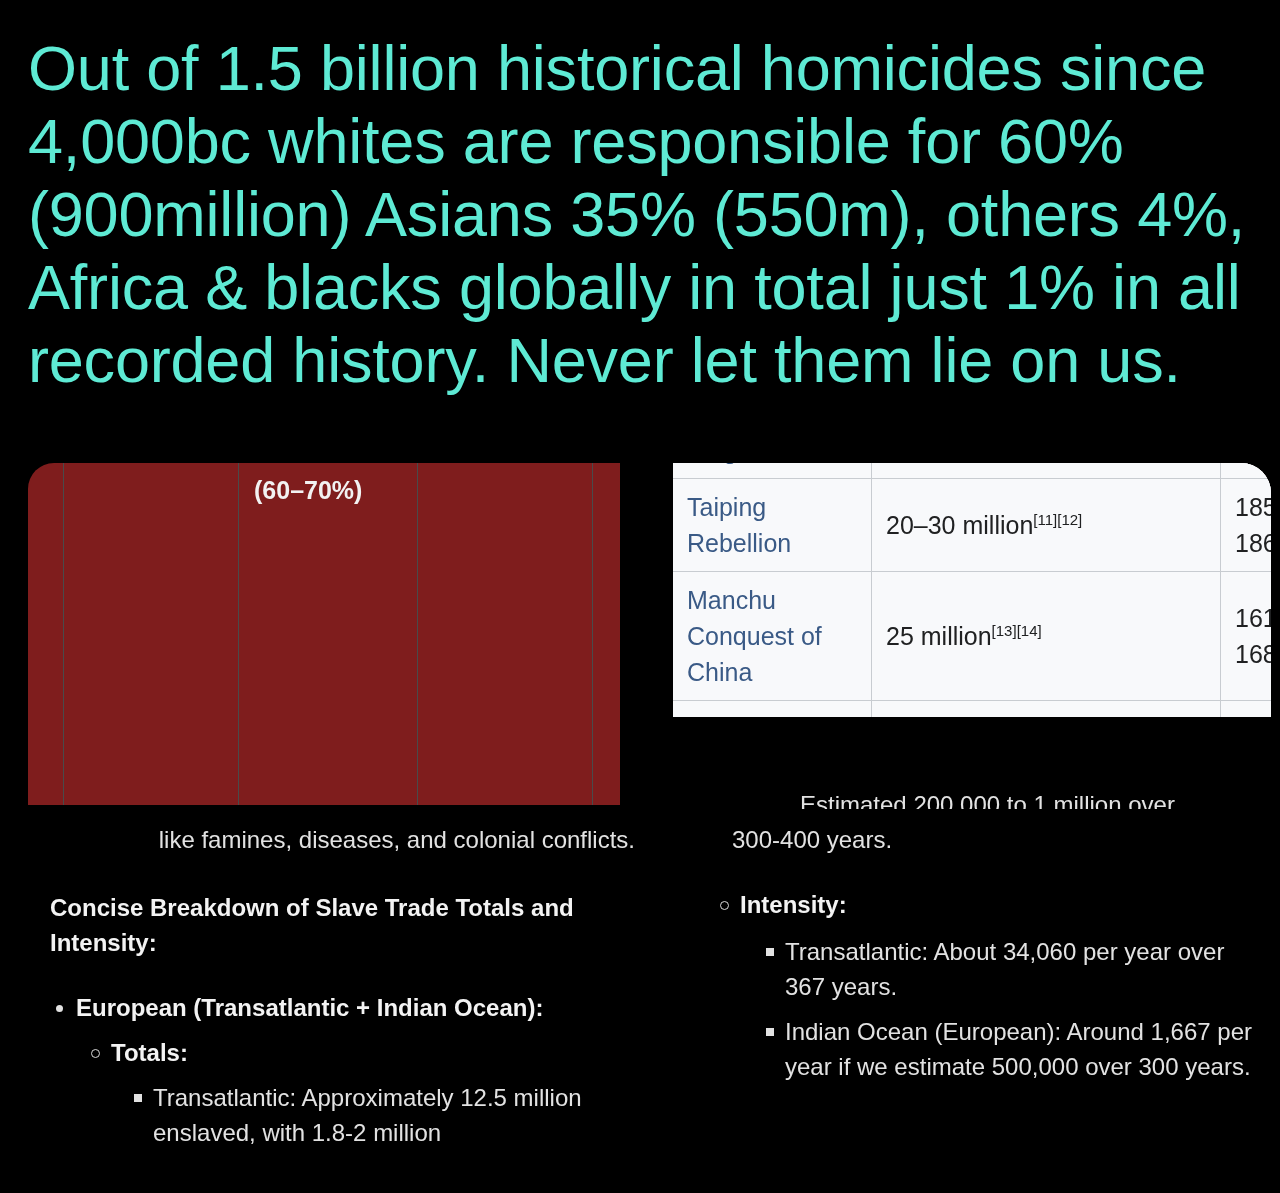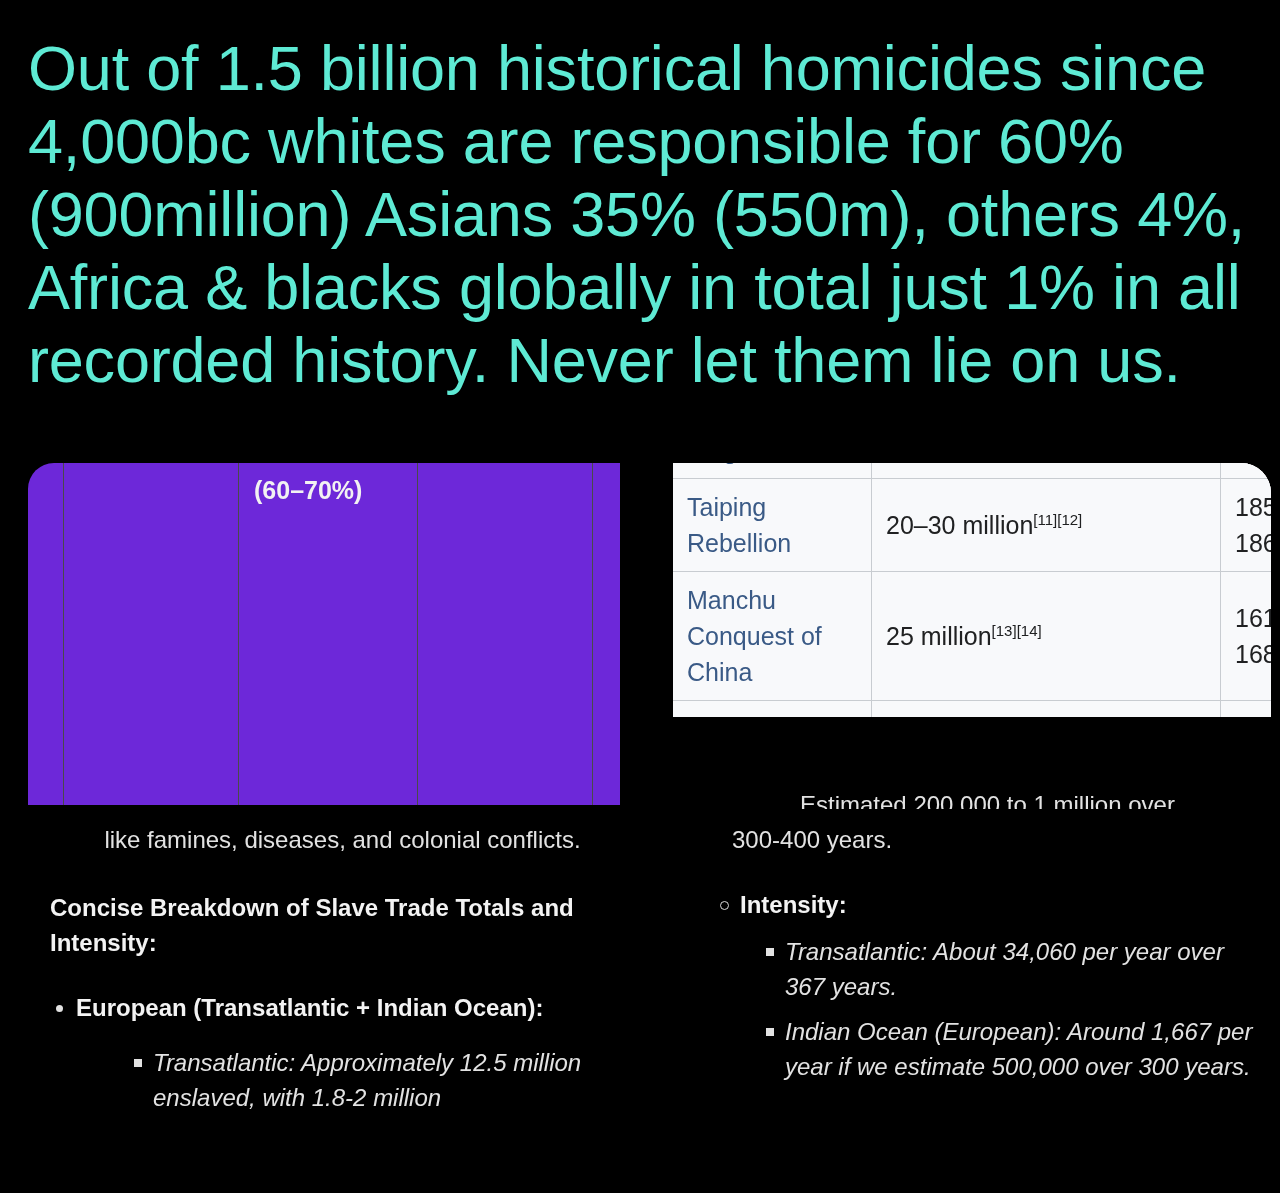--- a/index.html
+++ b/index.html
@@ -39,21 +39,21 @@
     height: 342px;
   }
 
   
   #panel-left {
     position: absolute;
     left: 28px;
     top: 0;
     width: 592px;
     height: 342px;
-    background: #6d28d9;
+    background: #7f1d1d;
     border-top-left-radius: 26px;
     overflow: hidden;
   }
   #panel-left .vline {
     position: absolute;
     top: 0;
     bottom: 0;
     width: 1px;
     background: #4a4a4a;
   }
@@ -126,21 +126,21 @@
     position: absolute;
     color: #e2e2e2;
     font-size: 24px;
     line-height: 35px;
   }
   #col-left  { left: 50px;  top: 822px; width: 585px; }
   #col-right { left: 672px; top: 800px; width: 590px; }
 
   .ln { white-space: pre-wrap; }
   .b  { font-weight: 700; color: #f3f3f3; }
-  .center { text-align: center; }
+  .center { text-align: right; }
   .gap-sm { height: 30px; }
   .gap-md { height: 33px; }
 
   .bul {
     position: relative;
     padding-left: 26px;
   }
   .bul::before {
     content: "";
     position: absolute;
@@ -152,21 +152,21 @@
     background: #e2e2e2;
   }
   .bul.lvl2 { padding-left: 26px; margin-left: 35px; }
   .bul.lvl2::before {
     width: 7px; height: 7px;
     border-radius: 50%;
     background: transparent;
     border: 1.6px solid #d8d8d8;
     top: 14px;
   }
-  .bul.lvl3 { padding-left: 25px; margin-left: 78px; font-style: italic; }
+  .bul.lvl3 { padding-left: 25px; margin-left: 78px; }
   .bul.lvl3::before {
     width: 8px; height: 8px;
     border-radius: 0;
     background: #e2e2e2;
     top: 14px;
   }
   
   .clipped {
     overflow: hidden;
     height: 22px;
@@ -220,20 +220,21 @@
   </div>
 </div>
 
 <div id="col-left" class="body-col">
   <div class="ln center">like famines, diseases, and colonial conflicts.</div>
   <div class="gap-md"></div>
   <div class="ln b">Concise Breakdown of Slave Trade Totals and Intensity:</div>
   <div class="gap-sm"></div>
   <div class="ln b bul">European (Transatlantic + Indian Ocean):</div>
   <div class="gap-sm" style="height:10px;"></div>
+  <div class="ln b bul lvl2">Totals:</div>
   <div class="gap-sm" style="height:10px;"></div>
   <div class="ln bul lvl3">Transatlantic: Approximately 12.5 million enslaved, with 1.8-2 million</div>
 </div>
 
 <div id="col-right" class="body-col">
   <div class="ln clipped" style="margin-left:128px;">Estimated 200,000 to 1 million over</div>
   <div class="ln" style="margin-left:60px;">300-400 years.</div>
   <div class="gap-sm"></div>
   <div class="ln b bul lvl2" style="margin-left:42px;">Intensity:</div>
   <div class="gap-sm" style="height:12px;"></div>

